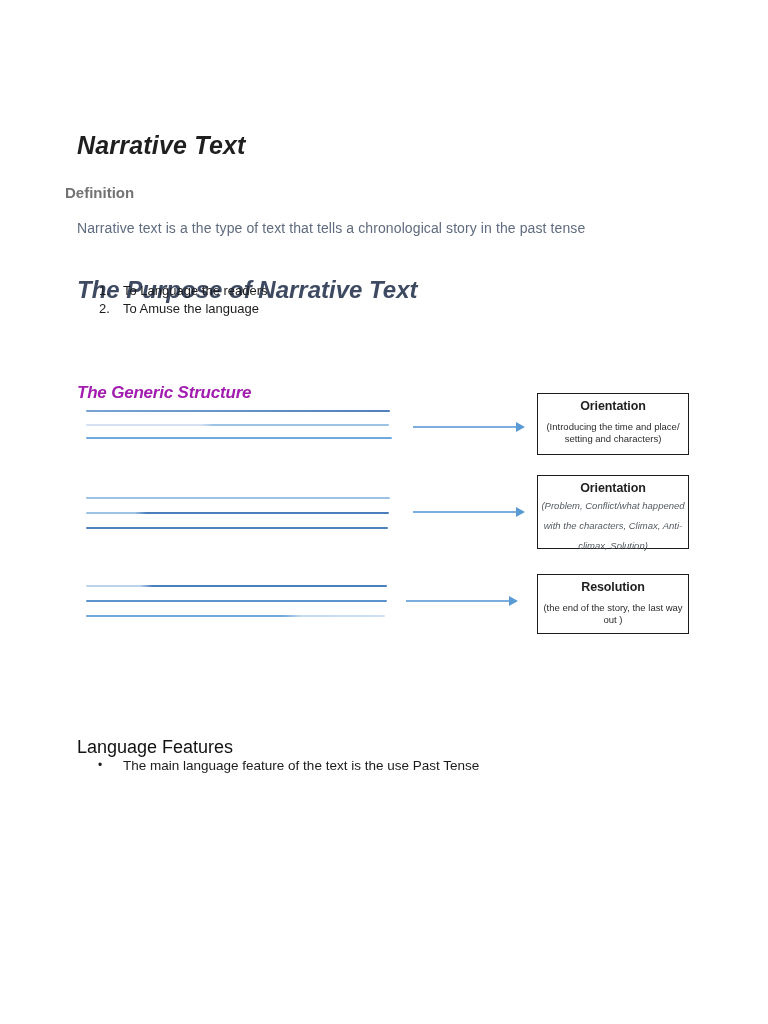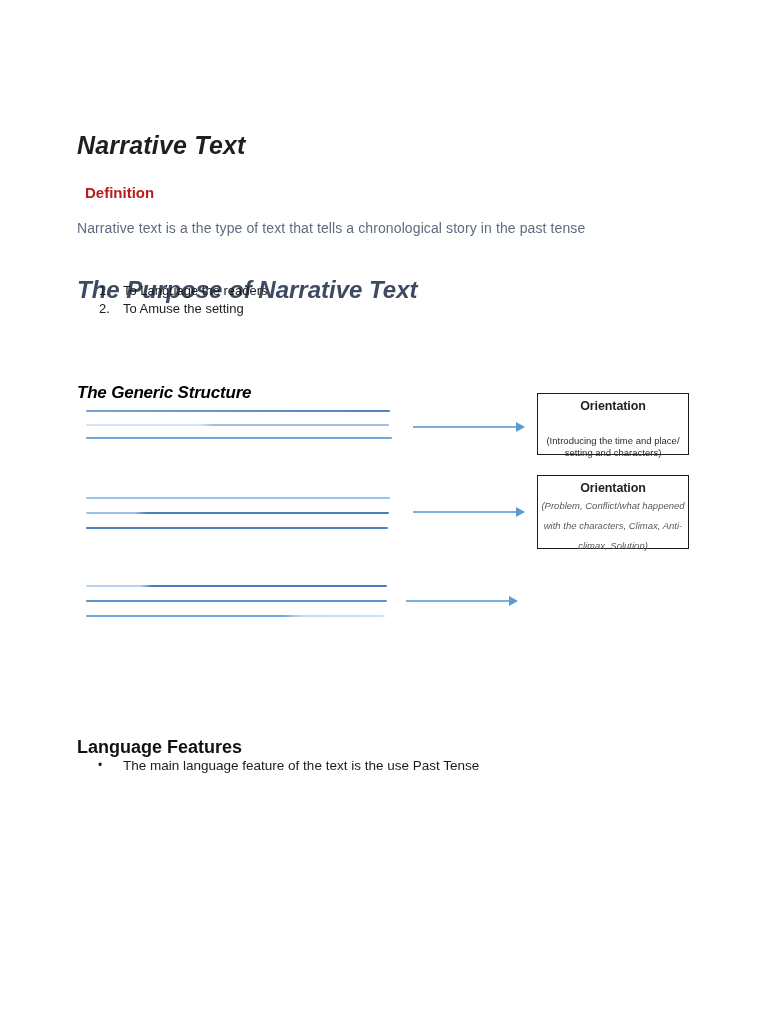--- a/index.html
+++ b/index.html
@@ -17,48 +17,48 @@
   }
   .abs { position: absolute; }
 
   
   .doc-title {
     left: 77px; top: 114px;
     font-size: 25px; font-weight: bold; font-style: italic;
     color: #1f1f1f; letter-spacing: 0.2px;
   }
   .def-heading {
-    left: 85px; top: 172px;
+    left: 65px; top: 172px;
     font-size: 15px; font-weight: bold;
-    color: #b91c1c;
+    color: #737373;
   }
   .def-body {
     left: 77px; top: 206px;
     font-size: 14px; 
     color: #5f6b7e; letter-spacing: 0.1px;
   }
   .purpose-heading {
     left: 77px; top: 256px;
     font-size: 24px; font-weight: bold; font-style: italic;
     color: #3e4a61;
   }
   .purpose-list {
     left: 99px; top: 283px;
     font-size: 13px; color: #1c1c1c;
   }
   .purpose-item { display: flex; margin-bottom: 3px; line-height: 15px; }
   .purpose-item .num { width: 24px; }
   .gs-heading {
     left: 77px; top: 369px;
     font-size: 17px; font-weight: bold; font-style: italic;
-    color: #000000; letter-spacing: -0.2px;
+    color: #a21caf; letter-spacing: -0.2px;
   }
   .lf-heading {
     left: 77px; top: 722px;
-    font-size: 18px; font-weight: bold;
+    font-size: 18px; font-weight: normal;
     color: #111111;
   }
   .lf-bullet-row {
     left: 98px; top: 758px;
     font-size: 13.5px; color: #1c1c1c;
     display: flex;
   }
   .lf-bullet-row .dot { width: 25px; font-size: 12px; }
 
   
@@ -112,21 +112,21 @@
   .gs-box .box-title {
     font-size: 12.5px;
     font-weight: bold;
     color: #1f1f1f;
     letter-spacing: -0.1px;
   }
   .gs-box .box-desc {
     font-size: 9.5px;
     color: #2b2b2b;
     line-height: 12px;
-    margin-top: 22px;
+    margin-top: 8px;
   }
   .box-orientation { top: 393px; height: 52px; }
   .box-complication { top: 475px; height: 64px; }
   .box-complication .box-desc {
     font-style: italic;
     color: #555a60;
     margin-top: 1px;
     line-height: 20px;
   }
   .box-resolution { top: 574px; height: 50px; }
@@ -143,21 +143,21 @@
 
   <h2 class="abs purpose-heading">The Purpose of Narrative Text</h2>
 
   <div class="abs purpose-list">
     <div class="purpose-item">
       <span class="num">1.</span>
       <span>To Language the readers</span>
     </div>
     <div class="purpose-item">
       <span class="num">2.</span>
-      <span>To Amuse the setting</span>
+      <span>To Amuse the language</span>
     </div>
   </div>
 
   <h2 class="abs gs-heading">The Generic Structure</h2>
 
   <div class="line g1l1"></div>
   <div class="line g1l2"></div>
   <div class="line g1l3"></div>
 
   <div class="line g2l1"></div>
@@ -175,20 +175,24 @@
   <div class="gs-box box-orientation">
     <div class="box-title">Orientation</div>
     <div class="box-desc">(Introducing the time and place/ setting and characters)</div>
   </div>
 
   <div class="gs-box box-complication">
     <div class="box-title">Orientation</div>
     <div class="box-desc">(Problem, Conflict/what happened with the characters, Climax, Anti-climax, Solution)</div>
   </div>
 
+  <div class="gs-box box-resolution">
+    <div class="box-title">Resolution</div>
+    <div class="box-desc">(the end of the story, the last way out )</div>
+  </div>
 
   <h2 class="abs lf-heading">Language Features</h2>
 
   <div class="abs lf-bullet-row">
     <span class="dot">•</span>
     <span>The main language feature of the text is the use Past Tense</span>
   </div>
 
 </div>
 

